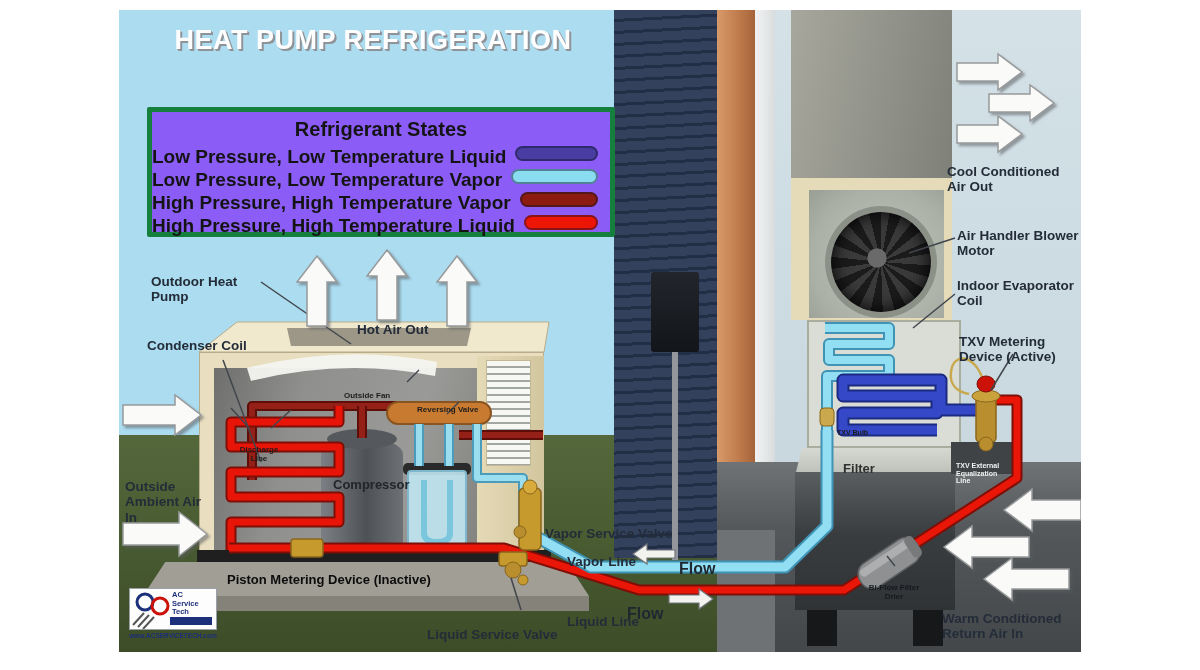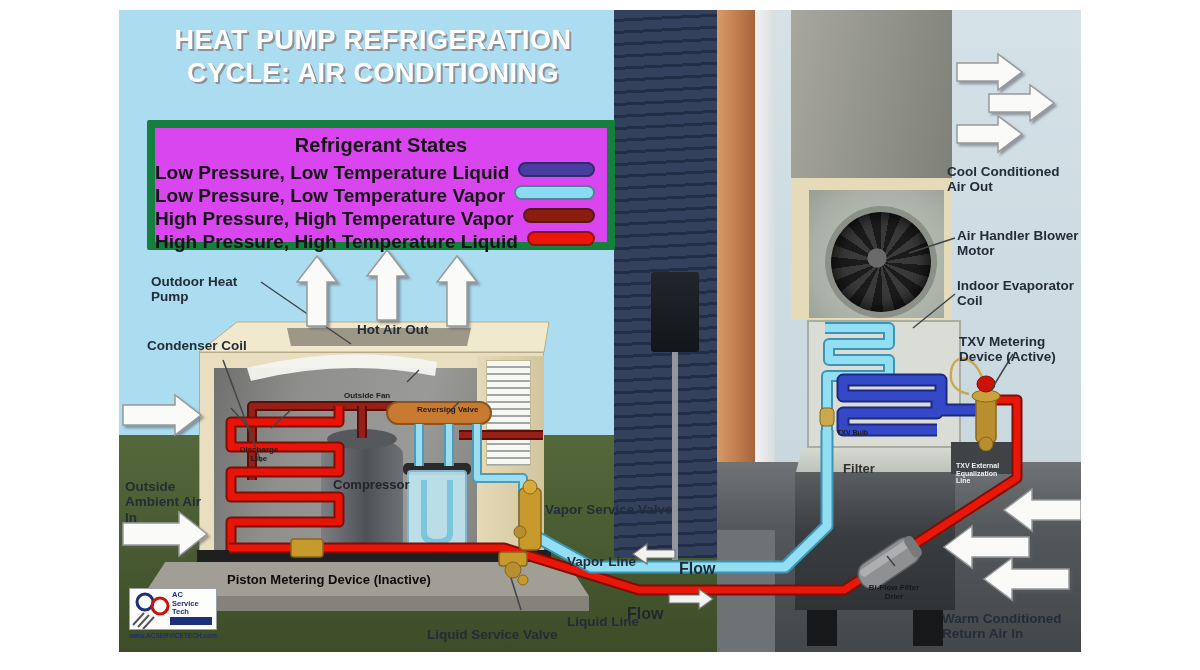--- a/index.html
+++ b/index.html
@@ -5,22 +5,22 @@
   html,body{margin:0;padding:0;}
   body{width:1200px;height:670px;background:#ffffff;position:relative;overflow:hidden;
        font-family:"Liberation Sans", sans-serif;}
   #art{position:absolute;left:119px;top:10px;width:962px;height:642px;background:#abdcf0;overflow:hidden;}
   .abs{position:absolute;}
   .lbl{position:absolute;font-weight:700;color:#232c38;font-size:13.5px;line-height:1.14;margin-top:16px;}
   .tiny{font-weight:700;color:#1c1c1c;line-height:1.1;}
   #title{position:absolute;left:30px;top:14px;width:448px;text-align:center;color:#fdfdfd;
          font-weight:700;font-size:27px;line-height:1.22;letter-spacing:.5px;
          text-shadow:2px 2px 0 #8f9296,1px 1px 0 #9fa2a6;}
-  #legend{position:absolute;left:28px;top:110px;width:468px;height:130px;background:#d946ef;
-          border:8px solid #15803d;border-radius:2px;box-sizing:border-box;}
+  #legend{position:absolute;left:28px;top:97px;width:468px;height:130px;background:#8b5cf6;
+          border:5px solid #15803d;border-radius:2px;box-sizing:border-box;}
   #legend .ltitle{text-align:center;font-weight:700;font-size:20px;color:#141414;margin:6px 0 5px 0;}
   #legend .row{display:flex;justify-content:flex-end;align-items:flex-start;height:23px;padding-right:12px;}
   #legend .row .txt{font-weight:700;font-size:19px;color:#141414;white-space:nowrap;}
   .pill{display:inline-block;width:96px;height:15px;border-radius:9px;margin-left:9px;
         border:2px solid rgba(15,20,45,.45);box-sizing:border-box;}
   svg{position:absolute;left:0;top:0;pointer-events:none;}
   .speclabel{background:#f7f7f4 repeating-linear-gradient(180deg, transparent 0 5px, #a3a7a3 5px 7px);
              border:1px solid #c2b894;}
 </style>
 </head>
@@ -184,21 +184,20 @@
     </g>
 
     <g fill="#f2f2ee" stroke="#70747a" stroke-width="1.2">
       <polygon points="514,544 528,534 528,540 556,540 556,548 528,548 528,554"></polygon>
       <polygon points="594,589 580,579 580,585 550,585 550,593 580,593 580,599"></polygon>
     </g>
   </svg>
 
   <div id="title">
     <div>HEAT PUMP REFRIGERATION</div>
-    <div>CYCLE: AIR CONDITIONING</div>
   </div>
 
   <div id="legend">
     <div class="ltitle">Refrigerant States</div>
     <div class="row">
       <span class="txt">Low Pressure, Low Temperature Liquid</span>
       <span class="pill" style="background: rgb(74, 61, 162);"></span>
     </div>
     <div class="row">
       <span class="txt">Low Pressure, Low Temperature Vapor</span>
@@ -216,21 +215,21 @@
 
   <div class="lbl" style="left:32px;top:248px;width:112px;">Outdoor Heat Pump</div>
   <div class="lbl" style="left:28px;top:312px;width:100px;">Condenser Coil</div>
   <div class="lbl" style="left:238px;top:296px;white-space:nowrap;">Hot Air Out</div>
   <div class="lbl" style="left:6px;top:453px;width:80px;">Outside Ambient Air In</div>
   <div class="lbl tiny abs" style="left:225px;top:366px;font-size:8px;white-space:nowrap;">Outside Fan</div>
   <div class="lbl tiny abs" style="left:298px;top:380px;font-size:8px;white-space:nowrap;">Reversing Valve</div>
   <div class="lbl tiny abs" style="left:116px;top:420px;font-size:8px;width:48px;text-align:center;">Discharge Line</div>
   <div class="lbl tiny abs" style="left:214px;top:452px;font-size:13px;color:#22262a;white-space:nowrap;">Compressor</div>
   <div class="lbl" style="left:108px;top:547px;font-size:13px;white-space:nowrap;color:#0c0c0c;">Piston Metering Device (Inactive)</div>
-  <div class="lbl" style="left:426px;top:476px;white-space:nowrap;">Vapor Service Valve</div>
+  <div class="lbl" style="left:426px;top:500px;white-space:nowrap;">Vapor Service Valve</div>
   <div class="lbl" style="left:448px;top:528px;white-space:nowrap;">Vapor Line</div>
   <div class="lbl" style="left:560px;top:534px;font-size:16px;color:#1e2630;">Flow</div>
   <div class="lbl" style="left:448px;top:588px;white-space:nowrap;">Liquid Line</div>
   <div class="lbl" style="left:508px;top:579px;font-size:16px;color:#1e2630;">Flow</div>
   <div class="lbl" style="left:308px;top:601px;white-space:nowrap;">Liquid Service Valve</div>
   <div class="lbl" style="left:828px;top:138px;width:122px;">Cool Conditioned Air Out</div>
   <div class="lbl" style="left:838px;top:202px;width:122px;">Air Handler Blower Motor</div>
   <div class="lbl" style="left:838px;top:252px;width:122px;">Indoor Evaporator Coil</div>
   <div class="lbl" style="left:840px;top:308px;width:122px;">TXV Metering Device (Active)</div>
   <div class="lbl" style="left:705px;top:436px;width:70px;text-align:center;font-size:13px;color:#2f2f2f;">Filter</div>

